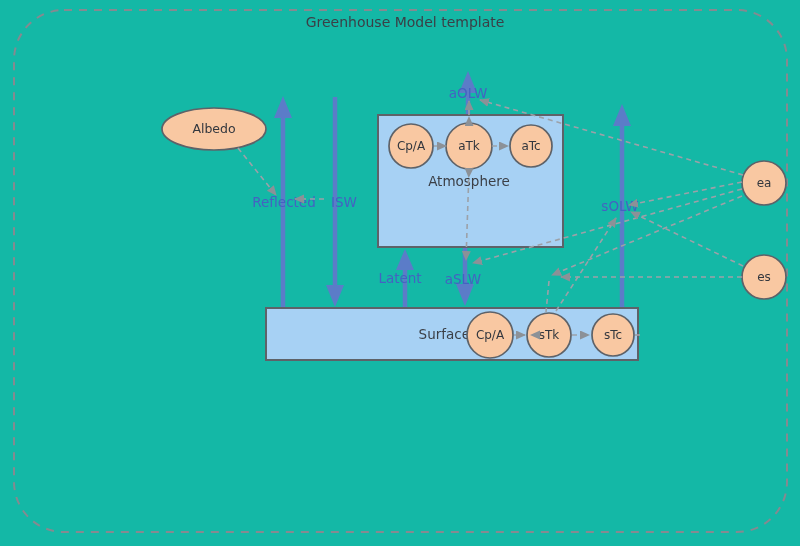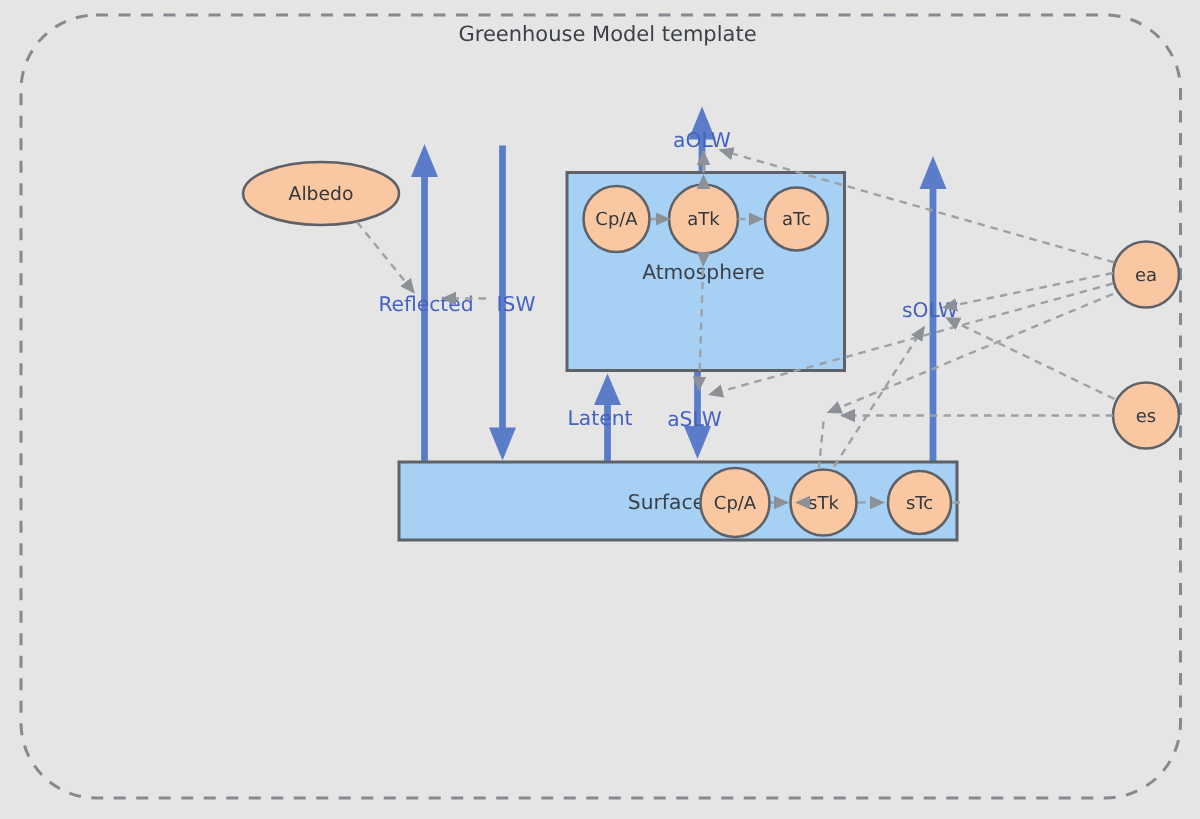--- a/index.html
+++ b/index.html
@@ -1,16 +1,16 @@
 <!DOCTYPE html>
 <html><head>
 <meta charset="utf-8">
 <style>
   html,body { margin:0; padding:0; background:#ffffff; }
-  .stage { position:relative; width:800px; height:546px; background:#e5e5e5;
+  .stage { position:relative; width:800px; height:546px; background:#14b8a6;
            font-family:"DejaVu Sans", sans-serif; }
   svg { display:block; }
   
   .frame      { fill:none; stroke:#858A90; stroke-width:2; stroke-dasharray:8 7; }
   .box        { stroke:#5E6268; stroke-width:2; }
   .node       { stroke:#5E6268; stroke-width:1.7; }
   .flow-stem  { stroke:#5B7CC8; stroke-width:4.5; fill:none; }
   .flow-head  { fill:#5B7CC8; stroke:none; }
   .link       { fill:none; stroke:#9CA1A8; stroke-width:1.6; stroke-dasharray:5 4; }
   .t-title    { fill:#3B3F46; font-size:14px; }

